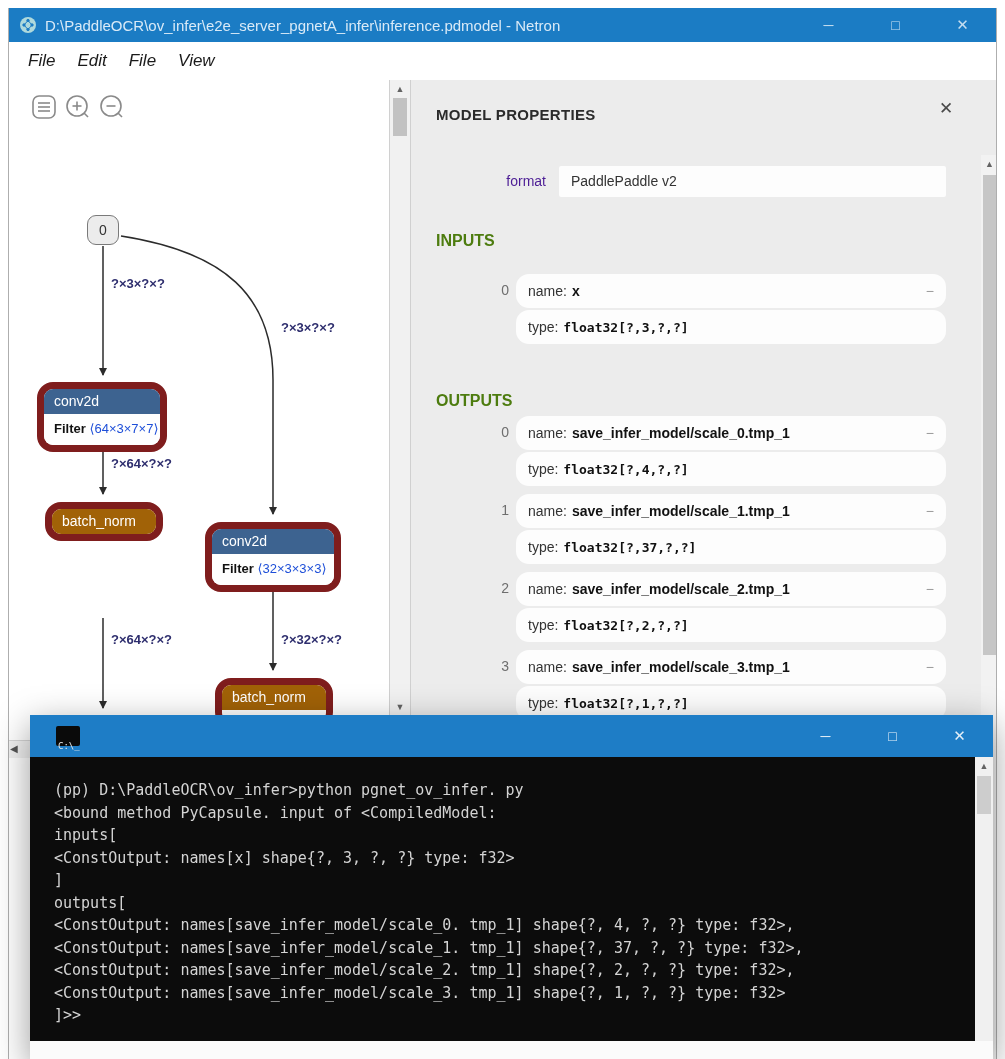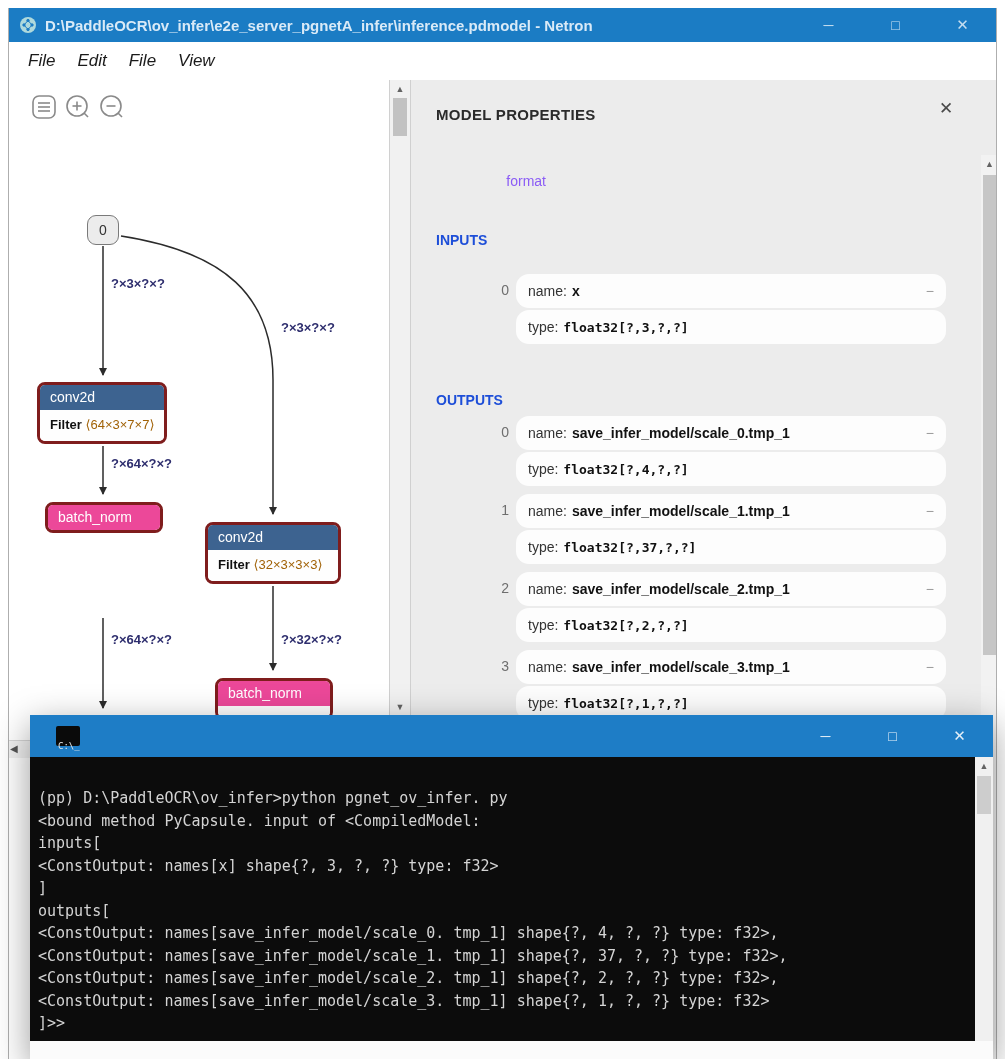--- a/index.html
+++ b/index.html
@@ -4,66 +4,66 @@
 <style>
   * { margin:0; padding:0; box-sizing:border-box; }
   html,body { background:#ffffff; }
   body { font-family:"Liberation Sans", sans-serif; }
   #screen { position:relative; width:1005px; height:1059px; background:#ffffff; overflow:hidden; }
 
   
   #netron-window { position:absolute; left:8px; top:8px; width:989px; height:1051px;
     background:#ffffff; border-left:1px solid #aeaeae; border-right:1px solid #aeaeae; }
   .titlebar { display:flex; align-items:center; background:#1b7cc4; height:34px; padding-left:10px; }
-  .titlebar .win-title { color:#d9eaf7; font-size:15px; margin-left:8px; white-space:nowrap; overflow:hidden;font-weight:bold; }
+  .titlebar .win-title { color:#d9eaf7; font-size:15px; margin-left:8px; white-space:nowrap; overflow:hidden; }
   .win-controls { margin-left:auto; display:flex; height:100%; }
   .win-btn { width:67px; height:100%; display:flex; align-items:center; justify-content:center;
     color:rgba(255,255,255,.75); font-size:14px; cursor:default; }
   .win-btn.close { font-size:15px; }
 
   #menubar { display:flex; align-items:center; height:38px; background:#ffffff; padding-left:8px;font-style:italic; }
   .menu-item { font-size:17px; color:#1a1a1a; padding:0 11px; }
 
   
   #graph-panel { position:absolute; left:0; top:72px; bottom:0; width:380px; background:#ffffff; overflow:hidden; }
   #graph-svg { position:absolute; left:0; top:0; }
 
   .tool-btn { position:absolute; width:30px; height:30px; top:12px; }
 
-  .gnode { position:absolute; border:3px solid #7f1d1d; border-radius:8px; overflow:hidden;
+  .gnode { position:absolute; border:7px solid #7f1d1d; border-radius:16px; overflow:hidden;
     background:#fefefe; box-shadow:0 0 0 1px rgba(255,255,255,.5) inset; }
   .gnode-head { color:#ffffff; font-size:14px; padding:4px 10px 5px 10px; }
   .head-conv { background:#3d6390; }
-  .head-bn { background:#ec4899; }
+  .head-bn { background:#a16207; }
   .gnode-body { background:#fefefe; padding:5px 10px 6px 10px; font-size:13px; color:#222; }
   .attr-line { line-height:20px; white-space:nowrap; }
   .attr-label { font-weight:bold; color:#111; }
-  .attr-val { color:#a16207; }
+  .attr-val { color:#1d4ed8; }
   #input-node { position:absolute; left:78px; top:135px; width:32px; height:30px; background:#ececec;
     border:1px solid #7a7a7a; border-radius:9px; display:flex; align-items:center; justify-content:center;
     font-size:14px; color:#333; }
   .edge-label { position:absolute; font-size:13px; font-weight:600; color:#2e2e6e; white-space:nowrap; }
 
   #graph-hscroll { position:absolute; left:0; right:0; bottom:301px; height:18px; background:#f1f1f1;
     border-top:1px solid #d6d6d6; }
   #hscroll-left { position:absolute; left:1px; top:2px; font-size:10px; color:#555; }
 
   
   #graph-vscroll { position:absolute; left:380px; top:72px; bottom:0; width:22px; background:#f1f1f1;
     border-left:1px solid #d0d0d0; border-right:1px solid #d0d0d0; }
   .sb-arrow { position:absolute; left:0; width:100%; text-align:center; font-size:9px; color:#636363; }
   #graph-vscroll .thumb { position:absolute; left:3px; width:14px; background:#c2c2c2; }
 
   
   #props-panel { position:absolute; left:402px; top:72px; right:0; bottom:0; background:#ececec; overflow:hidden; }
   #props-title { position:absolute; left:25px; top:26px; font-size:15px; font-weight:bold; color:#2b2b2b; letter-spacing:.3px; }
   #props-close { position:absolute; left:528px; top:18px; font-size:17px; color:#4a4a4a; }
-  .section-head { position:absolute; left:25px; font-size:14px; font-weight:bold; color:#1d4ed8; }
+  .section-head { position:absolute; left:25px; font-size:16px; font-weight:bold; color:#4d7c0f; }
   #format-label { position:absolute; left:0; top:86px; width:135px; height:31px; line-height:31px;
-    text-align:right; font-size:14px; color:#8b5cf6; }
+    text-align:right; font-size:14px; color:#4c1d95; }
   #format-box { position:absolute; left:148px; top:86px; width:387px; height:31px; background:#fdfdfd;
     border-radius:2px; font-size:14px; color:#333; line-height:31px; padding-left:12px; }
   .item-index { position:absolute; width:28px; text-align:right; font-size:14px; color:#6e6e6e; }
   .prow { position:absolute; left:105px; width:430px; height:34px; background:#fdfdfd; border-radius:13px;
     display:flex; align-items:center; padding:0 12px; font-size:14px; color:#333; white-space:nowrap; overflow:hidden; }
   .prow .val-name { font-weight:bold; color:#111; margin-left:5px; }
   .prow .val-type { font-family:"DejaVu Sans Mono", monospace; font-weight:bold; font-size:13px; color:#111; margin-left:5px; }
   .prow .collapse { margin-left:auto; color:#9a9a9a; font-size:14px; }
   #props-scroll { position:absolute; left:570px; top:75px; bottom:0; width:17px; background:#f2f2f2; }
   #props-scroll .thumb { position:absolute; left:2px; width:13px; background:#c6c6c6; }
@@ -71,21 +71,21 @@
   
   #cmd-window { position:absolute; left:30px; top:715px; width:963px; height:344px; background:#ffffff;
     box-shadow:0 10px 34px rgba(0,0,0,.4); }
   #cmd-titlebar { display:flex; align-items:center; background:#1e7dc6; height:42px; padding-left:26px; }
   #cmd-icon { width:24px; height:20px; background:#0a0a0a; border-radius:2px; color:#e8e8e8;
     font-family:"DejaVu Sans Mono", monospace; font-size:9px; line-height:9px; padding:16px 0 0 2px; }
   #cmd-title { color:#f2f8fd; font-size:16px; margin-left:10px; white-space:nowrap; }
   #cmd-titlebar .win-btn { color:rgba(255,255,255,.88); }
   #terminal { position:absolute; left:0; top:42px; width:945px; height:284px; background:#0c0c0c; overflow:hidden; }
   #terminal pre { font-family:"DejaVu Sans Mono", monospace; font-size:15px; line-height:22.5px;
-    color:#d4d4d4; padding:22px 8px 0 8px;margin-top:8px; }
+    color:#d4d4d4; padding:22px 8px 0 24px; }
   #term-scroll { position:absolute; left:945px; top:42px; width:18px; height:284px; background:#f0f0f0; }
   #term-scroll .thumb { position:absolute; left:2px; top:19px; width:14px; height:38px; background:#cdcdcd; }
   #cmd-bottom { position:absolute; left:0; top:326px; width:963px; height:18px; background:#fbfbfb; }
 
   svg.icon-svg { display:block; }
 </style>
 </head>
 <body>
 
 <div id="screen">
@@ -201,20 +201,21 @@
       <span class="sb-arrow" style="top:4px">▲</span>
       <div class="thumb" style="top:18px; height:38px"></div>
       <span class="sb-arrow" style="top:622px">▼</span>
     </div>
 
     <div id="props-panel">
       <div id="props-title">MODEL PROPERTIES</div>
       <div id="props-close">✕</div>
 
       <div id="format-label">format</div>
+      <div id="format-box">PaddlePaddle v2</div>
 
       <div class="section-head" style="top:152px">INPUTS</div>
 
       <div class="item-index" style="left:70px; top:202px">0</div>
       <div class="prow" style="top:194px">
         <span>name:</span>
         <span class="val-name">x</span>
         <span class="collapse">−</span>
       </div>
       <div class="prow" style="top:230px">

